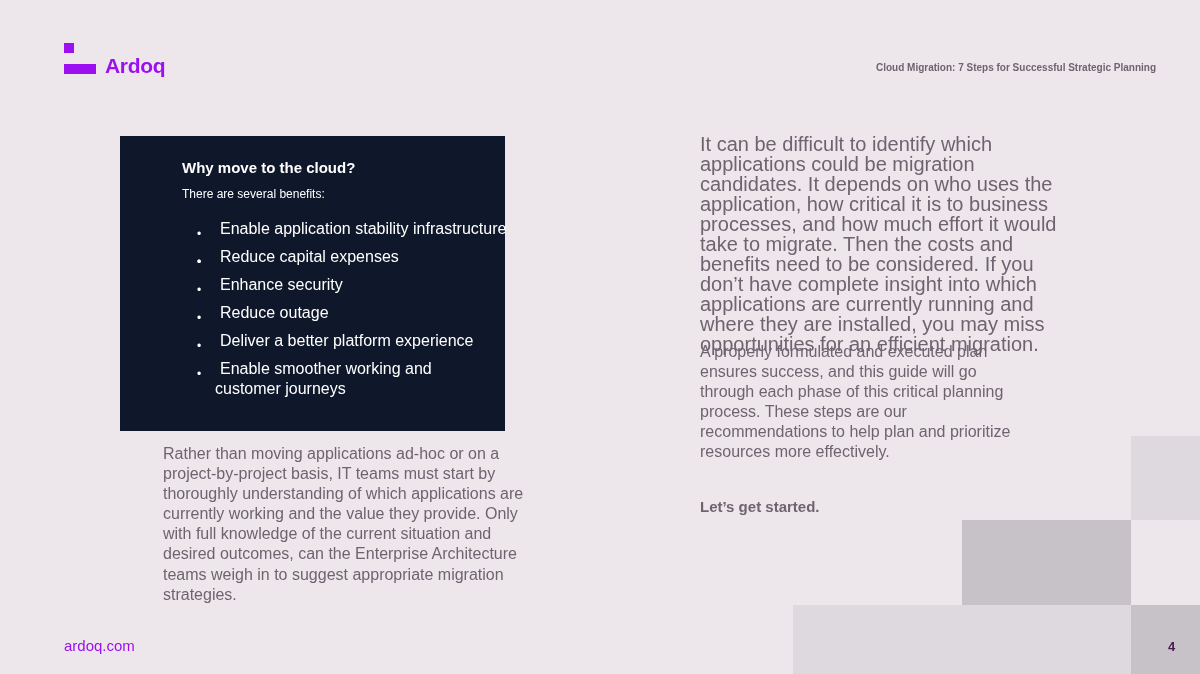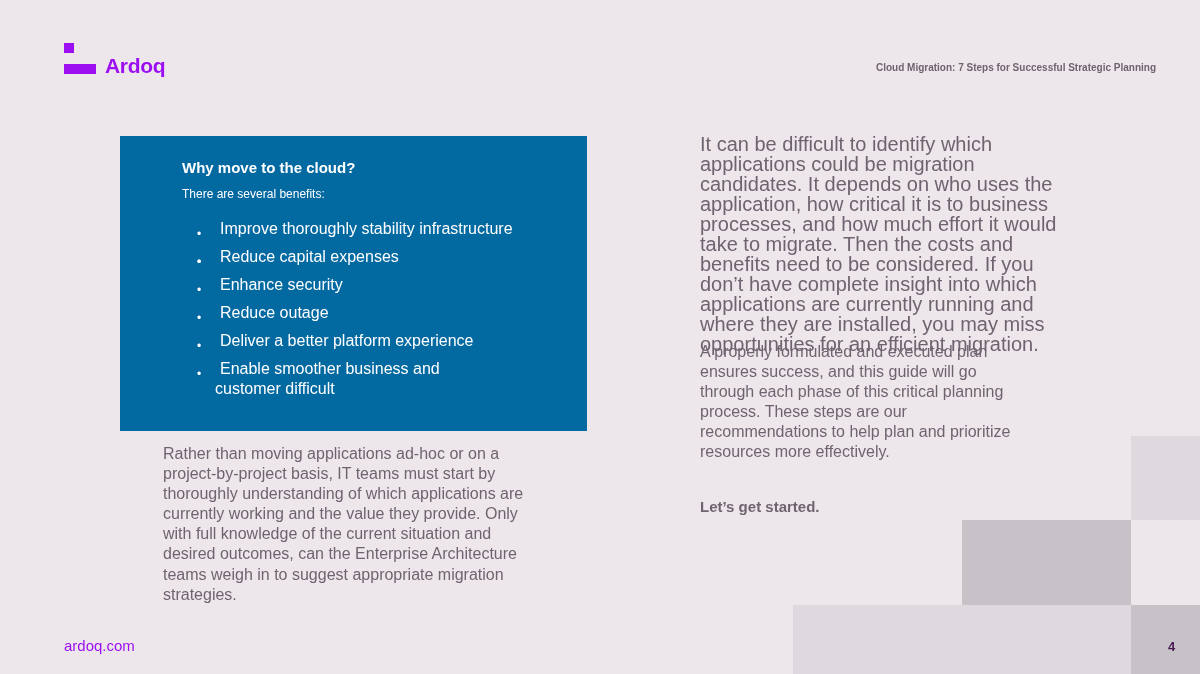--- a/index.html
+++ b/index.html
@@ -2,21 +2,21 @@
 <html><head>
 <meta charset="utf-8">
 <style>
   * { margin:5px; padding:0; box-sizing:border-box; }
   html, body { width:1200px; height:674px; overflow:hidden; }
   body { background:#ede7ec; font-family:"Liberation Sans", sans-serif; color:#6e6470; position:relative; }
   .logo-sq { position:absolute; left:49px; top:28px; width:10px; height:10px; background:#9b0ff0; }
   .logo-bar { position:absolute; left:49px; top:49px; width:32px; height:10px; background:#9b0ff0; }
   .logo-text { position:absolute; left:90px; top:39px; font-size:21px; font-weight:bold; color:#9b0ff0; letter-spacing:-0.3px; }
   .doc-title { position:absolute; right:49px; top:47px; font-size:10px; font-weight:bold; color:#6e6470; }
-  .box { position:absolute; left:105px; top:121px; width:467px; height:295px; background:#0369a1; color:#fff; }
+  .box { position:absolute; left:105px; top:121px; width:385px; height:295px; background:#0f172a; color:#fff; }
   .box-h { position:absolute; left:57px; top:18px; font-size:15px; font-weight:bold; }
   .box-intro { position:absolute; left:57px; top:46px; font-size:12px; }
   .box ul { position:absolute; left:57px; top:73px; list-style:none; width:400px; }
   .box li { font-size:16px; line-height:20px; margin-bottom:8px; position:relative; padding-left:28px; }
   .box li .dot { position:absolute; left:5px; top:0; font-size:12px; }
   .left-para { position:absolute; left:148px; top:429px; width:380px; font-size:16px; line-height:20.1px; }
   .right-p1 { position:absolute; left:685px; top:119px; width:380px; font-size:20px; line-height:20px; }
   .right-p2 { position:absolute; left:685px; top:327px; width:380px; font-size:16px; line-height:20px; }
   .right-p3 { position:absolute; left:685px; top:483px; font-size:15px; font-weight:bold;text-align:right; }
   .blk { position:absolute; }
@@ -30,27 +30,27 @@
   <div class="logo-sq"></div>
   <div class="logo-bar"></div>
   <div class="logo-text">Ardoq</div>
 </div>
 <div class="doc-title">Cloud Migration: 7 Steps for Successful Strategic Planning</div>
 
 <div class="box">
   <div class="box-h">Why move to the cloud?</div>
   <div class="box-intro">There are several benefits:</div>
   <ul>
-    <li><span class="dot">•</span><span>Improve thoroughly stability infrastructure</span></li>
+    <li><span class="dot">•</span><span>Enable application stability infrastructure</span></li>
     <li><span class="dot">•</span></li>
     <li><span class="dot">•</span><span>Reduce capital expenses</span></li>
     <li><span class="dot">•</span><span>Enhance security</span></li>
     <li><span class="dot">•</span><span>Reduce outage</span></li>
     <li><span class="dot">•</span><span>Deliver a better platform experience</span></li>
-    <li style="width:300px;"><span class="dot">•</span><span>Enable smoother business and customer difficult</span></li>
+    <li style="width:300px;"><span class="dot">•</span><span>Enable smoother working and customer journeys</span></li>
   </ul>
 </div>
 
 <div class="left-para">Rather than moving applications ad-hoc or on a project-by-project basis, IT teams must start by thoroughly understanding of which applications are currently working and the value they provide. Only with full knowledge of the current situation and desired outcomes, can the Enterprise Architecture teams weigh in to suggest appropriate migration strategies.</div>
 
 <div class="right-p1">It can be difficult to identify which applications could be migration candidates. It depends on who uses the application, how critical it is to business processes, and how much effort it would take to migrate. Then the costs and benefits need to be considered. If you don’t have complete insight into which applications are currently running and where they are installed, you may miss opportunities for an efficient migration.</div>
 <div class="right-p2" style="width:330px;">A properly formulated and executed plan ensures success, and this guide will go through each phase of this critical planning process. These steps are our recommendations to help plan and prioritize resources more effectively.</div>
 <div class="right-p3">Let’s get started.</div>
 
 <div class="blk" style="left:1116px;top:421px;width:84px;height:84px;background:#ded9de;"></div>

